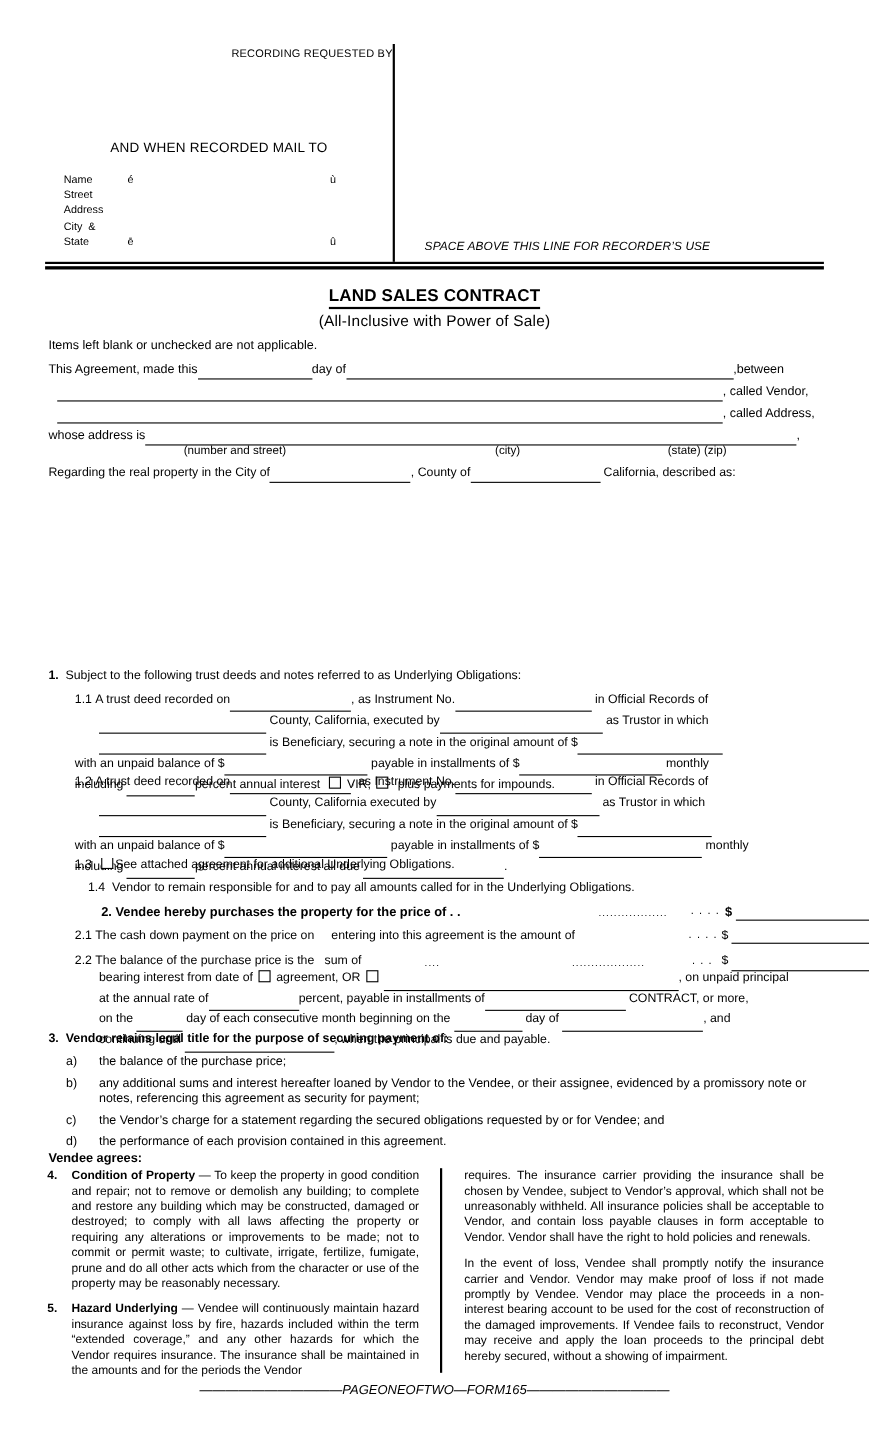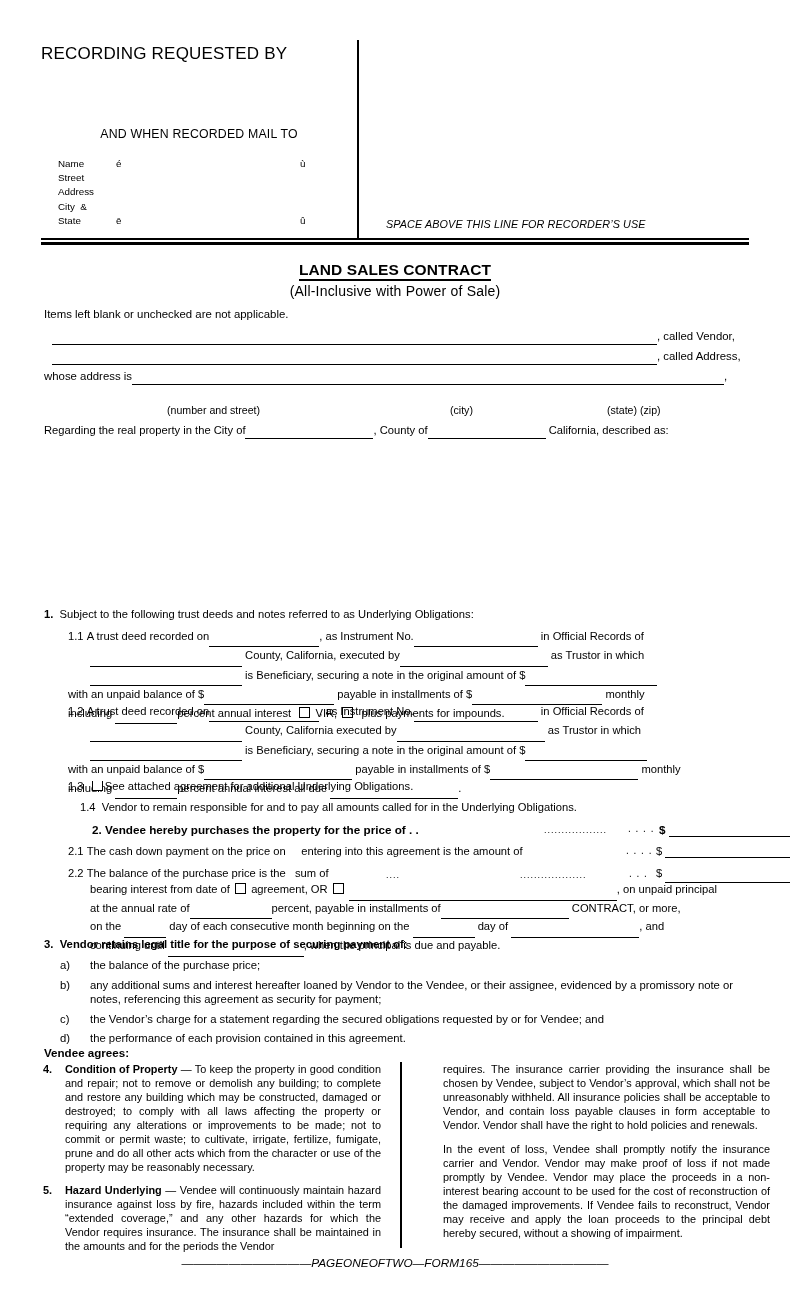--- a/index.html
+++ b/index.html
@@ -33,22 +33,22 @@
     top: 2px;
     width: 2px;
     height: 198px;
     background: #000;
   }
   .rec-title-1 {
     position: absolute;
     left: 0;
     top: 6px;
     width: 316px;
-    text-align: left;
-    font-size: 17px;
+    text-align: right;
+    font-size: 10px;
     letter-spacing: 0.2px;
   }
   .rec-title-2 {
     position: absolute;
     left: 0;
     top: 89px;
     width: 316px;
     text-align: center;
     font-size: 12.3px;
     letter-spacing: 0.2px;
@@ -222,21 +222,20 @@
     text-align: justify;
   }
   .col-r {
     position: absolute;
     left: 381px;
     top: 0;
     width: 327px;
     font-size: 10.9px;
     line-height: 14.0px;
     text-align: justify;
-    margin-left: 21px;
   }
   .num-item { position: relative; padding-left: 22px; margin-bottom: 9px; }
   .num-item .n { position: absolute; left: 0; top: 0; font-weight: bold; }
   .num-item .t { font-weight: bold; }
   .col-r p { margin: 0 0 10px 0; }
 
   
   .footer {
     position: absolute;
     left: 0;
@@ -287,20 +286,23 @@
   </div>
 
   <div class="doc-title"><span>LAND SALES CONTRACT</span></div>
   <div class="doc-subtitle">(All-Inclusive  with  Power  of  Sale)</div>
 
   <div class="intro">
     <div class="ln" style="height:22px;">
       <span>Items left blank or unchecked are not applicable.</span>
     </div>
     <div class="ln">
+      <span>This Agreement, made this</span><span class="ul" style="width:104px;">&nbsp;</span><span>day of</span><span class="ul" style="width:352px;">&nbsp;</span><span>,between</span>
+    </div>
+    <div class="ln">
       <span class="ul" style="width:605px;margin-left:8px;">&nbsp;</span><span>, called Vendor,</span>
     </div>
     <div class="ln">
       <span class="ul" style="width:605px;margin-left:8px;">&nbsp;</span><span>, called Address,</span>
     </div>
     <div class="ln">
       <span>whose address is</span><span class="ul" style="width:592px;">&nbsp;</span><span>,</span>
     </div>
   </div>
 

